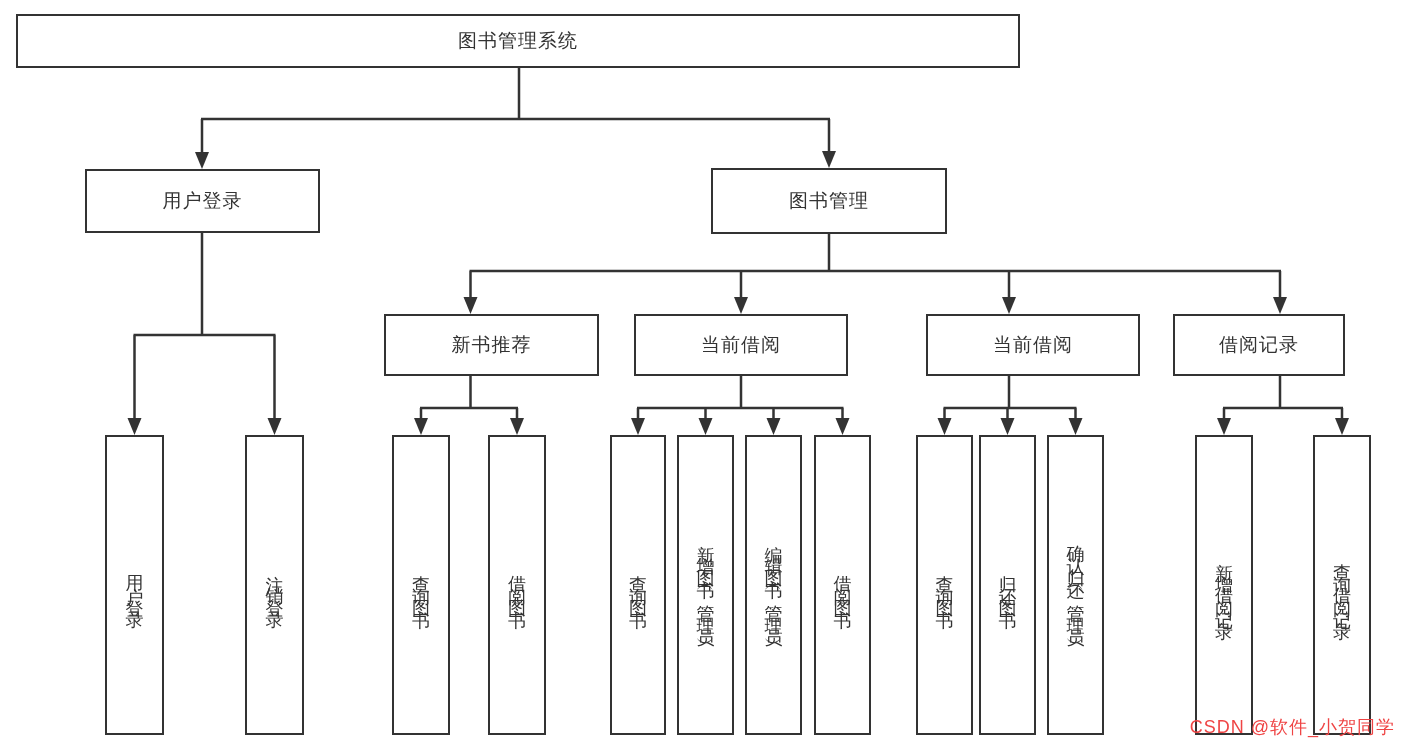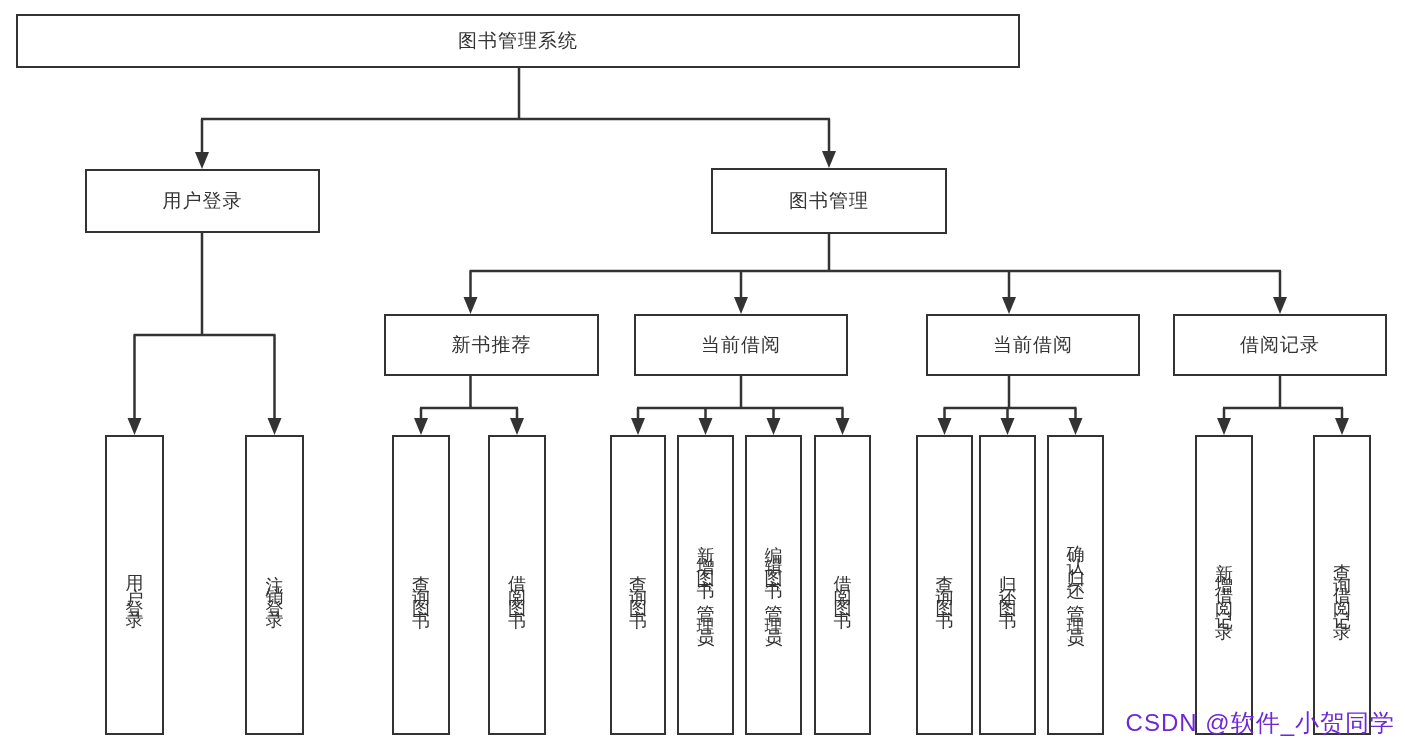--- a/index.html
+++ b/index.html
@@ -29,22 +29,22 @@
     writing-mode:vertical-rl;
     text-orientation:mixed;
     font-size:18px;
     letter-spacing:12px;
     line-height:1;
   }
   .watermark{
     position:absolute;
     right:10px;bottom:8px;
     z-index:3;
-    font-size:24px;
-    color:#6d28d9;
+    font-size:18px;
+    color:#ef4444;
     letter-spacing:1px;
     white-space:nowrap;
   }
 </style>
 </head>
 <body>
 
 <div id="stage">
 
   <svg id="wires" width="1405" height="747" viewBox="0 0 1405 747">
@@ -88,21 +88,21 @@
   </svg>
 
   <div class="node hnode" style="left:16px;top:14px;width:1004px;height:54px;">图书管理系统</div>
 
   <div class="node hnode" style="left:85px;top:169px;width:235px;height:64px;">用户登录</div>
   <div class="node hnode" style="left:711px;top:168px;width:236px;height:66px;">图书管理</div>
 
   <div class="node hnode" style="left:384px;top:314px;width:215px;height:62px;">新书推荐</div>
   <div class="node hnode" style="left:634px;top:314px;width:214px;height:62px;">当前借阅</div>
   <div class="node hnode" style="left:926px;top:314px;width:214px;height:62px;">当前借阅</div>
-  <div class="node hnode" style="left:1173px;top:314px;width:214px;height:62px;">借阅记录</div>
+  <div class="node hnode" style="left:1173px;top:314px;width:172px;height:62px;">借阅记录</div>
 
   <div class="node vnode" style="left:105px;top:435px;width:59px;height:300px;">用户登录</div>
   <div class="node vnode" style="left:245px;top:435px;width:59px;height:300px;">注销登录</div>
 
   <div class="node vnode" style="left:392px;top:435px;width:58px;height:300px;">查询图书</div>
   <div class="node vnode" style="left:488px;top:435px;width:58px;height:300px;">借阅图书</div>
 
   <div class="node vnode" style="left:610px;top:435px;width:56px;height:300px;">查询图书</div>
   <div class="node vnode" style="left:677px;top:435px;width:57px;height:300px;">新增图书（管理员）</div>
   <div class="node vnode" style="left:745px;top:435px;width:57px;height:300px;">编辑图书（管理员）</div>

